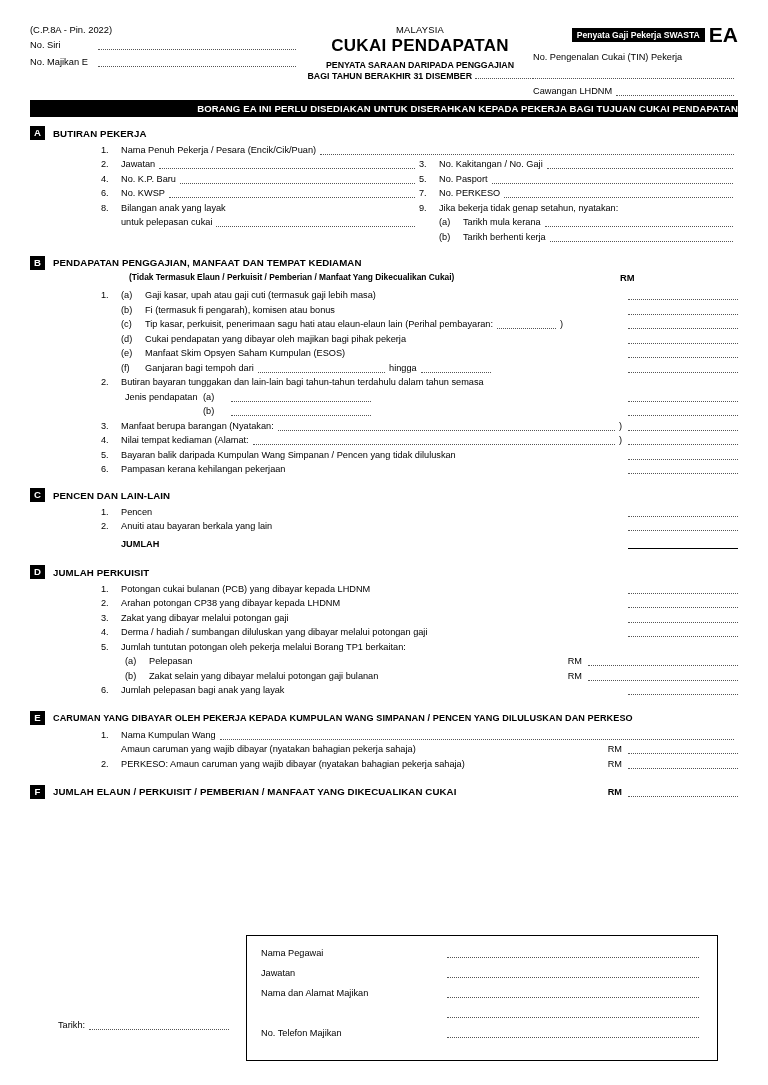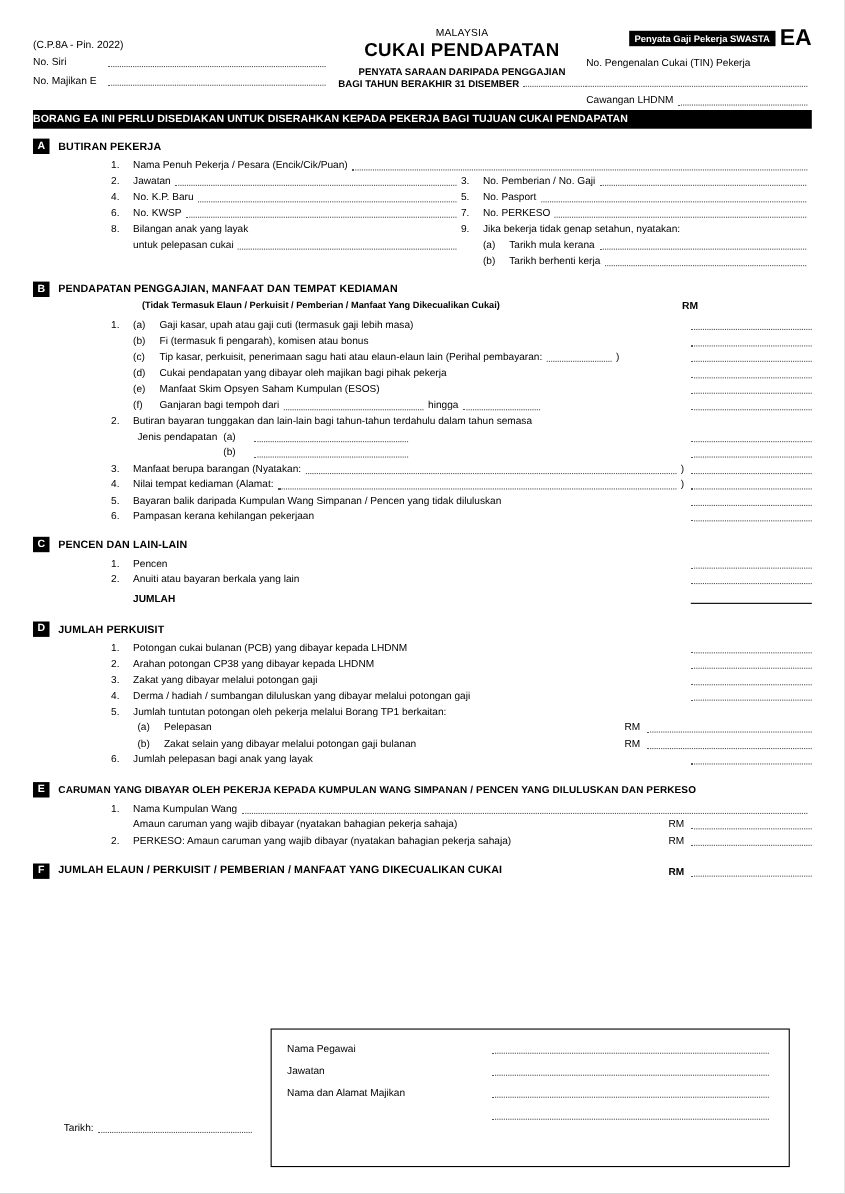--- a/index.html
+++ b/index.html
@@ -9,37 +9,37 @@
     box-sizing:border-box;padding:24px 30px 10px 30px;
     font-size:9.2px;color:#000;
   }
   .row{display:flex;}
   .dots{
     flex:1;border-bottom:1.1px dotted #555;height:9px;margin:0 4px;
     align-self:flex-end;
   }
   
   .hdr{position:relative;height:70px;}
-  .hdr-left{position:absolute;left:0;top:11px;width:270px;}
+  .hdr-left{position:absolute;left:0;top:0;width:270px;}
   .cp8a{font-size:9.4px;}
   .siri{margin-top:5px;}
   .siri .line{display:flex;align-items:flex-end;margin-bottom:7px;}
   .siri .lbl{width:64px;font-size:9.3px;}
   .hdr-center{position:absolute;left:255px;top:0;width:270px;text-align:center;}
   .malaysia{font-size:9.4px;letter-spacing:.2px;}
   .cukai{font-size:17px;font-weight:bold;letter-spacing:.3px;margin-top:1px;}
   .sub1{font-size:8.8px;margin-top:4px;font-weight:bold;}
   .sub2{font-size:8.8px;font-weight:bold;}
   .hdr-right{position:absolute;right:0;top:0;width:205px;}
   .swasta-row{display:flex;align-items:center;justify-content:flex-end;}
   .swasta{background:#000;color:#fff;font-size:8.6px;font-weight:bold;padding:2px 5px;}
   .ea{font-size:21px;font-weight:bold;margin-left:4px;line-height:1;}
   .hdr-right .line{display:flex;align-items:center;margin-top:7px;font-size:9.2px;}
   .banner{
-    background:#000;color:#fff;text-align:left;font-weight:bold;
+    background:#000;color:#fff;text-align:right;font-weight:bold;
     font-size:9.6px;padding:3px 0;margin-top:6px;letter-spacing:.1px;
   }
   
   .sec{display:flex;align-items:center;margin-top:9px;}
   .sec .letter{
     background:#000;color:#fff;font-weight:bold;font-size:9.6px;
     width:15px;height:14px;line-height:14px;text-align:center;margin-right:8px;
   }
   .sec .title{font-weight:bold;font-size:9.7px;letter-spacing:.1px;}
   .note{font-weight:bold;font-size:8.4px;margin:2px 0 4px 71px;padding-left:28px;}
@@ -126,21 +126,21 @@
   </div>
 
   <div class="item ind1">
     <span class="half">
       <span class="num">2.</span>
       <span class="txt">Jawatan</span>
       <span class="dots"></span>
     </span>
     <span class="half">
       <span class="num">3.</span>
-      <span class="txt">No. Pemberian / No. Gaji</span>
+      <span class="txt">No. Kakitangan / No. Gaji</span>
       <span class="dots"></span>
     </span>
   </div>
 
   <div class="item ind1">
     <span class="half">
       <span class="num">4.</span>
       <span class="txt">No. K.P. Baru</span>
       <span class="dots"></span>
     </span>
@@ -425,15 +425,19 @@
       <span class="dots"></span>
     </div>
     <div class="line">
       <span class="lbl">Nama dan Alamat Majikan</span>
       <span class="dots"></span>
     </div>
     <div class="line">
       <span class="lbl"></span>
       <span class="dots"></span>
     </div>
+    <div class="line">
+      <span class="lbl">No. Telefon Majikan</span>
+      <span class="dots"></span>
+    </div>
   </div>
 
 </div>
 
 </body></html>

